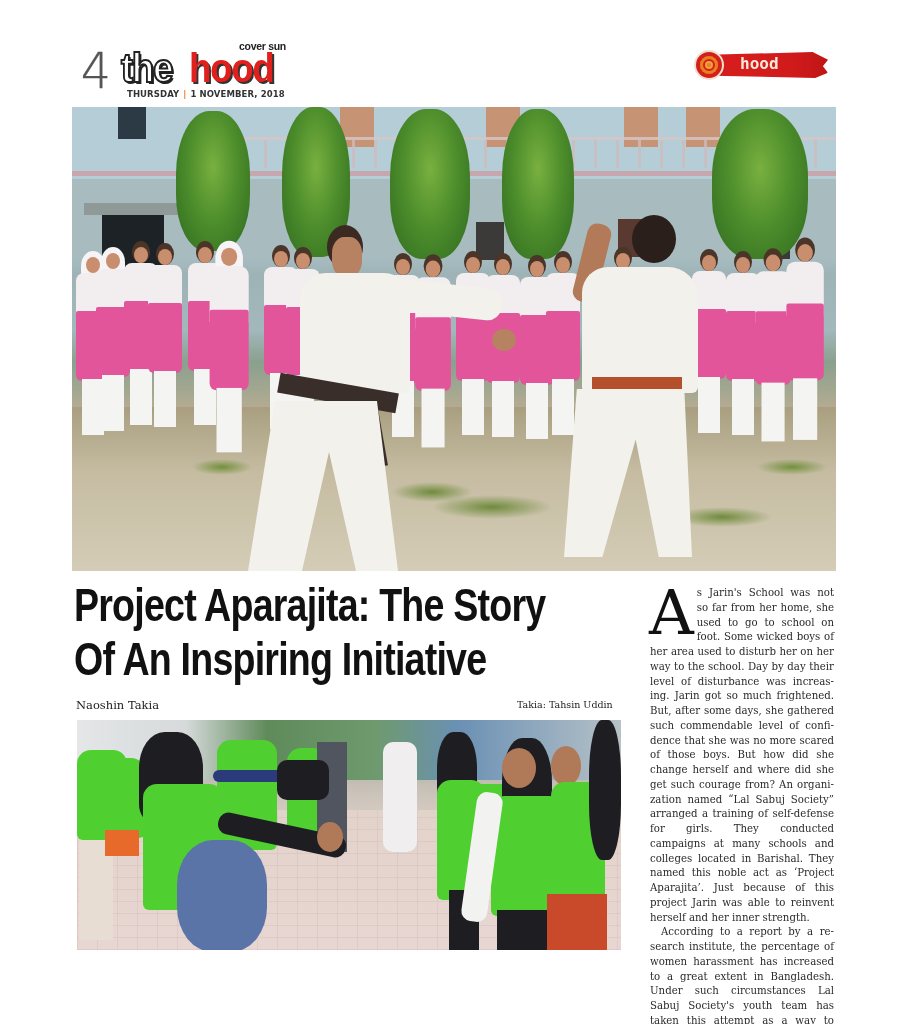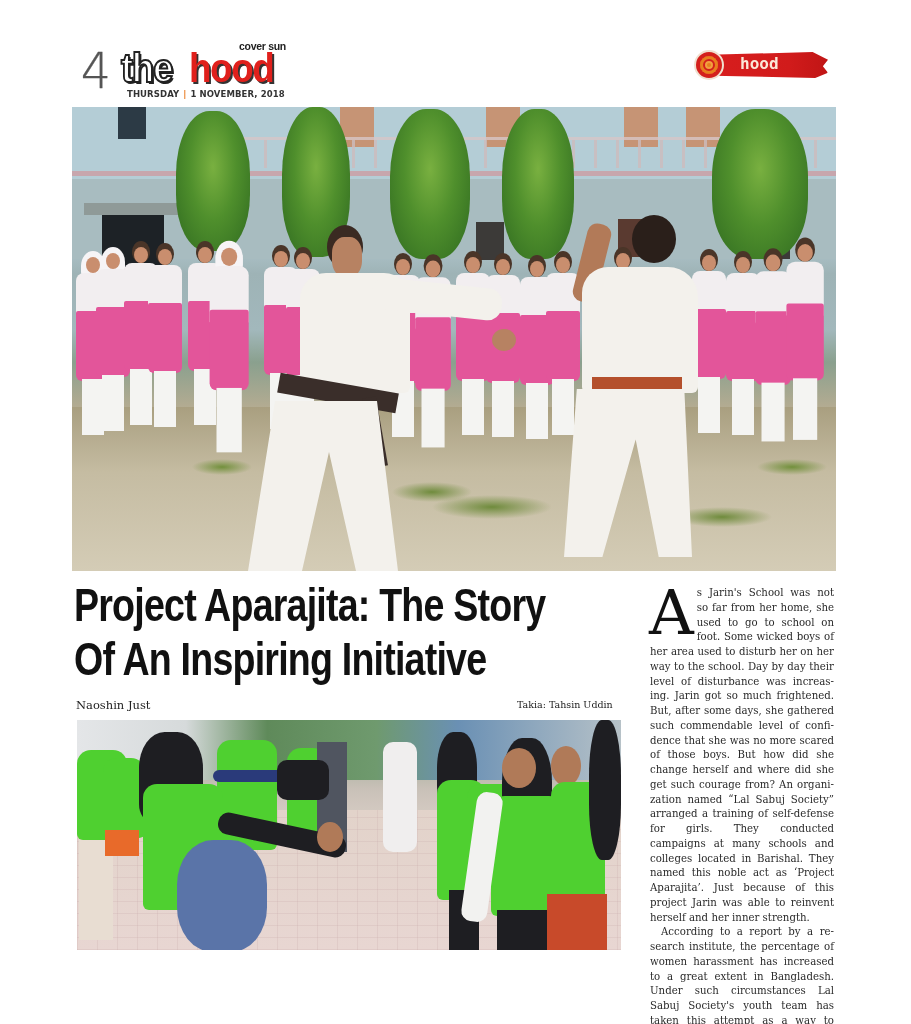--- a/index.html
+++ b/index.html
@@ -357,21 +357,21 @@
     <div class="karateka" style="left:510px;top:160px;width:116px;height:126px;border-radius:26px 30px 6px 6px;"></div>
     <div class="belt" style="left:520px;top:270px;width:90px;height:12px;background:#b4502c;"></div>
     <div class="karateka" style="left:492px;top:282px;width:128px;height:168px;clip-path:polygon(10% 0,94% 0,100% 100%,74% 100%,56% 30%,30% 100%,0 100%);"></div>
   </div>
 </div>
 
 <div class="headline">
   <div>Project Aparajita: The Story</div>
   <div>Of An Inspiring Initiative</div>
 </div>
-<div class="byline">Naoshin Just</div>
+<div class="byline">Naoshin Takia</div>
 <div class="photo-credit">Takia: Tahsin Uddin</div>
 
 <div class="photo-second">
   <div class="backdrop"></div>
   <div class="pavement"></div>
 
   <div class="person shirt-green" style="left:0;top:30px;width:50px;height:90px;"></div>
   <div class="person" style="left:2px;top:120px;width:34px;height:100px;background:#e8ddd2;"></div>
   <div class="person shirt-green" style="left:26px;top:38px;width:42px;height:80px;"></div>
   <div class="person" style="left:28px;top:110px;width:34px;height:26px;background:#e86a2a;"></div>

